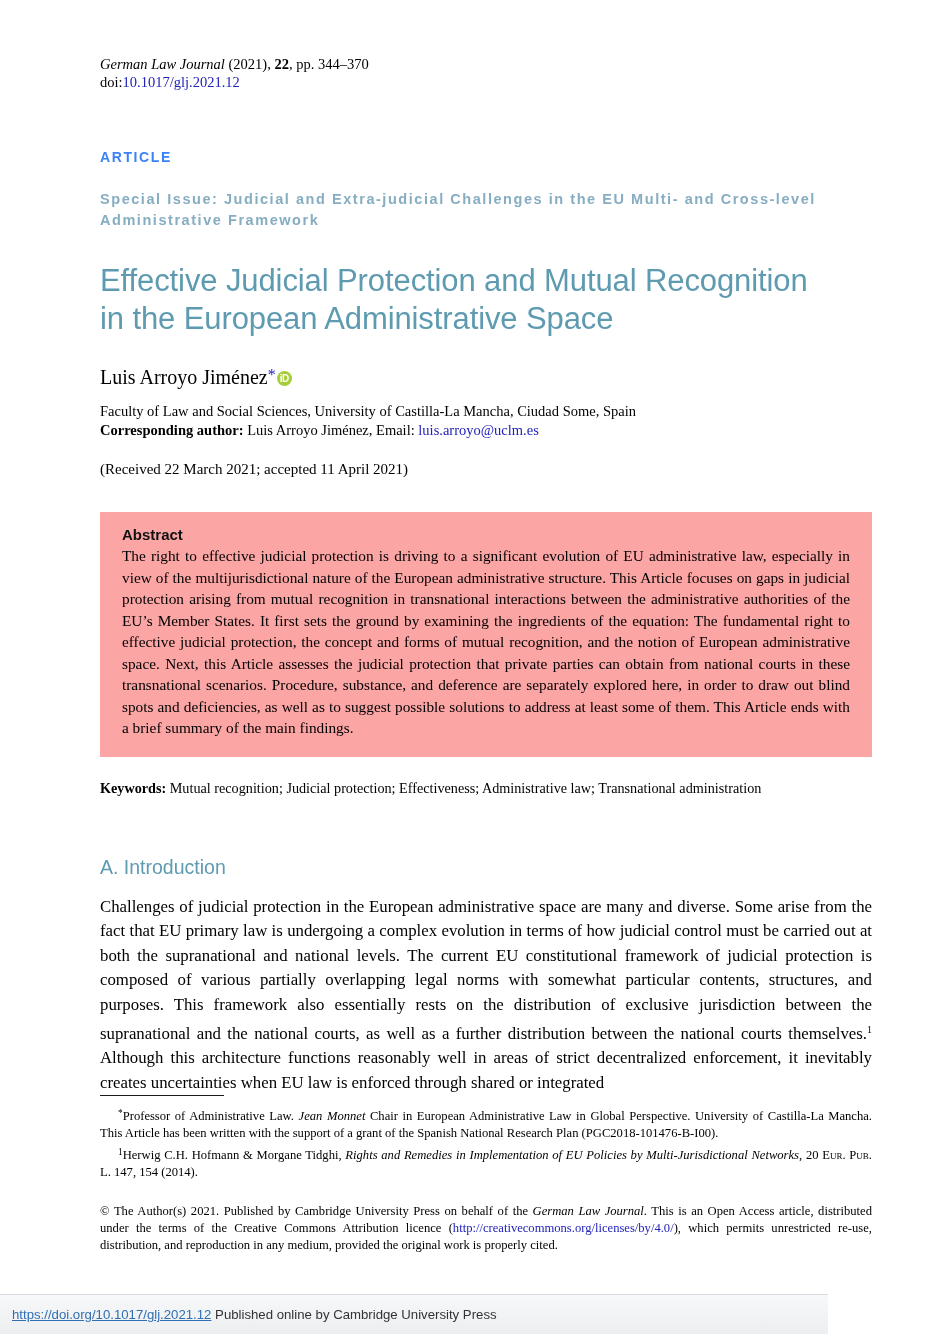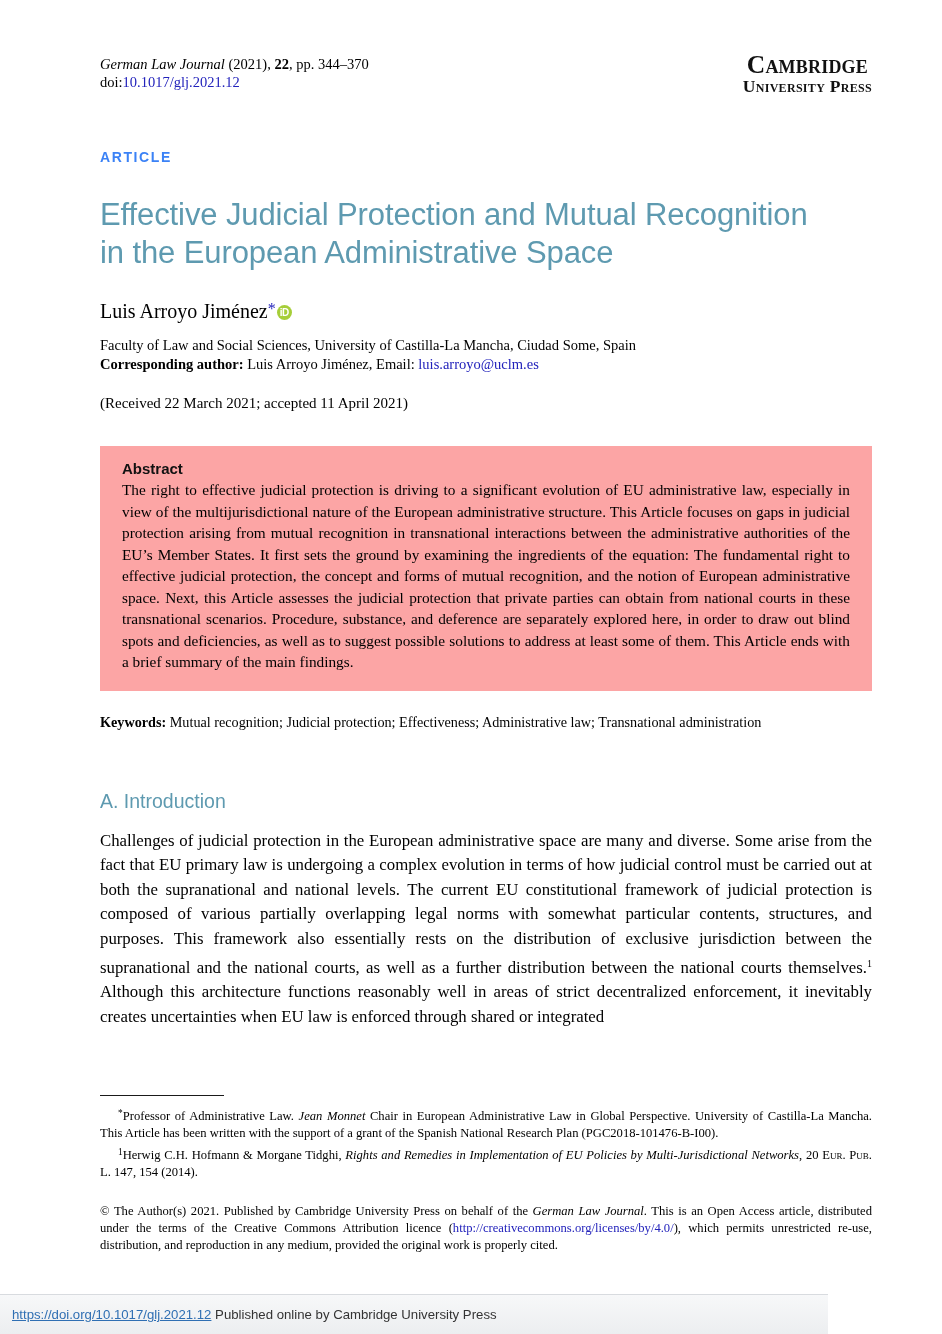--- a/index.html
+++ b/index.html
@@ -273,27 +273,24 @@
 <div id="page">
   <div class="content">
 
     <div class="masthead">
       <div class="journal-ref">
         <span class="jtitle">German Law Journal</span><span> (2021), </span><span class="vol">22</span><span>, pp. 344–370</span>
       </div>
       <div class="doi-line">
         <span class="lbl">doi:</span><a href="#" class="link">10.1017/glj.2021.12</a>
       </div>
-      <div class="cup-logo">
-        <span class="l1">Cambridge</span>
-        <span class="l2">University Press</span>
-      </div>
     </div>
 
     <div class="article-kicker">ARTICLE</div>
+    <div class="special-issue">Special Issue: Judicial and Extra-judicial Challenges in the EU Multi- and Cross-level Administrative Framework</div>
 
     <h1 class="article-title">Effective Judicial Protection and Mutual Recognition in the European Administrative Space</h1>
 
     <div class="author-line">
       <span>Luis Arroyo Jiménez</span><span class="star">*</span><span class="orcid">iD</span>
     </div>
     <div class="affiliation">Faculty of Law and Social Sciences, University of Castilla-La Mancha, Ciudad Some, Spain</div>
     <div class="corresponding">
       <span class="lbl">Corresponding author:</span><span> Luis Arroyo Jiménez, Email: </span><a href="#" class="link">luis.arroyo@uclm.es</a>
     </div>

